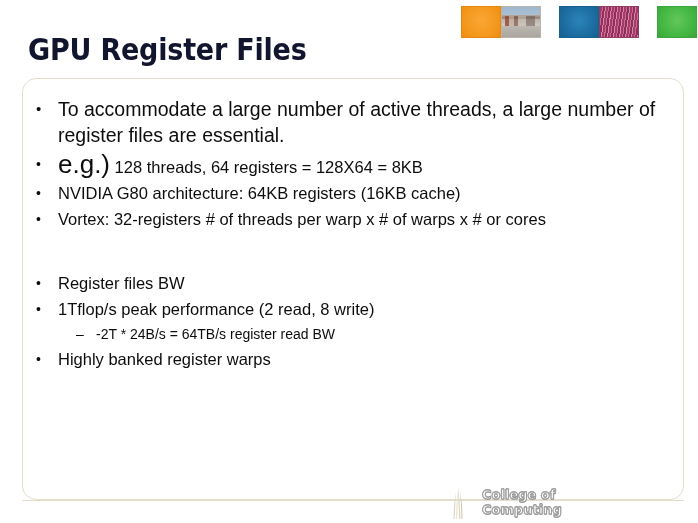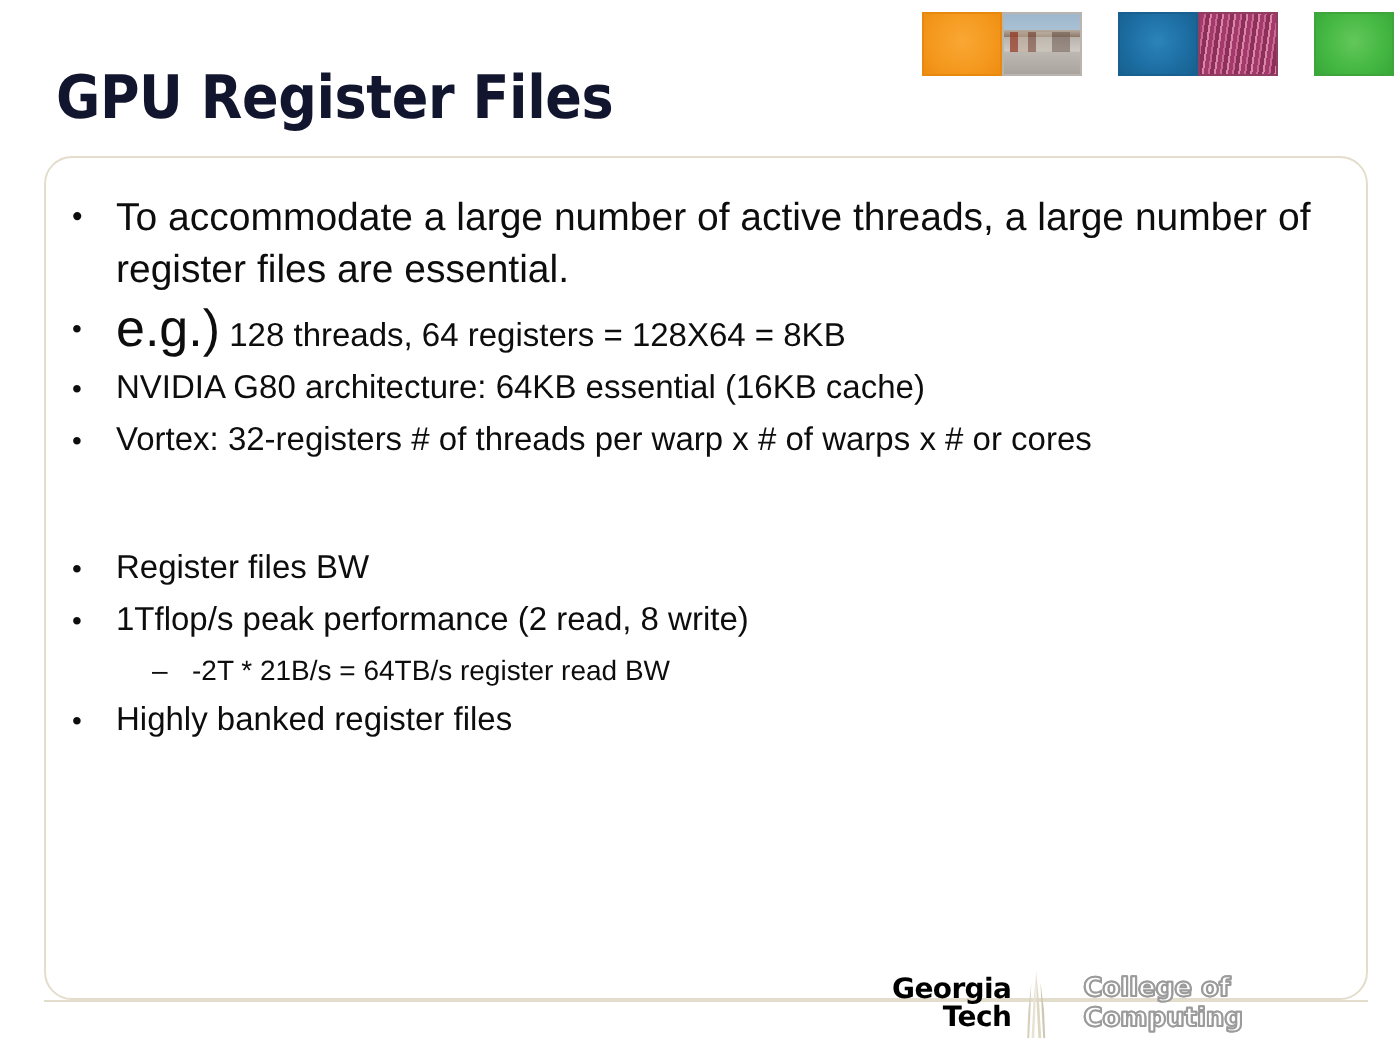--- a/index.html
+++ b/index.html
@@ -248,21 +248,21 @@
       <span class="txt">To accommodate a large number of active threads, a large number of register files are essential.</span>
     </div>
 
     <div class="bullet lvl1b">
       <span class="dot">•</span>
       <span class="txt"><span class="emph">e.g.)</span><span> 128 threads, 64 registers = 128X64 = 8KB</span></span>
     </div>
 
     <div class="bullet lvl1b">
       <span class="dot">•</span>
-      <span class="txt">NVIDIA G80 architecture: 64KB essential (16KB cache)</span>
+      <span class="txt">NVIDIA G80 architecture: 64KB registers (16KB cache)</span>
     </div>
 
     <div class="bullet lvl1b">
       <span class="dot">•</span>
       <span class="txt">Vortex: 32-registers # of threads per warp x # of warps x # or cores</span>
     </div>
 
     <div class="spacer"></div>
 
     <div class="bullet lvl1b">
@@ -270,37 +270,33 @@
       <span class="txt">Register files BW</span>
     </div>
 
     <div class="bullet lvl1b">
       <span class="dot">•</span>
       <span class="txt">1Tflop/s peak performance  (2 read, 8 write)</span>
     </div>
 
     <div class="bullet lvl2">
       <span class="dot">–</span>
-      <span class="txt">-2T * 21B/s = 64TB/s register read BW</span>
-    </div>
-
-    <div class="bullet lvl1b">
-      <span class="dot">•</span>
-      <span class="txt">Highly banked register files</span>
+      <span class="txt">-2T * 24B/s = 64TB/s register read BW</span>
+    </div>
+
+    <div class="bullet lvl1b">
+      <span class="dot">•</span>
+      <span class="txt">Highly banked register warps</span>
     </div>
 
   </div>
 
   <div id="footer-rule"></div>
 
   <div id="logo">
-    <div id="logo-gt">
-      <span class="l1">Georgia</span>
-      <span class="l2">Tech</span>
-    </div>
     <div id="logo-flame">
       <svg width="14" height="34" viewBox="0 0 14 34">
         <path d="M7 0 L8.6 17 L9.6 34 L8.2 34 L7.4 18 Z" fill="#ded7c4"></path>
         <path d="M7 2 L5.6 18 L4.8 34 L6.1 34 L6.7 19 Z" fill="#e8e2d2"></path>
         <path d="M9.2 6 L11 20 L11.6 34 L10.6 34 L9.9 21 Z" fill="#cfc7b2"></path>
         <path d="M4.6 7 L3.1 21 L2.6 34 L3.6 34 L4.2 22 Z" fill="#d7d0bd"></path>
       </svg>
     </div>
     <div id="logo-cc">
       <span>College of</span>

